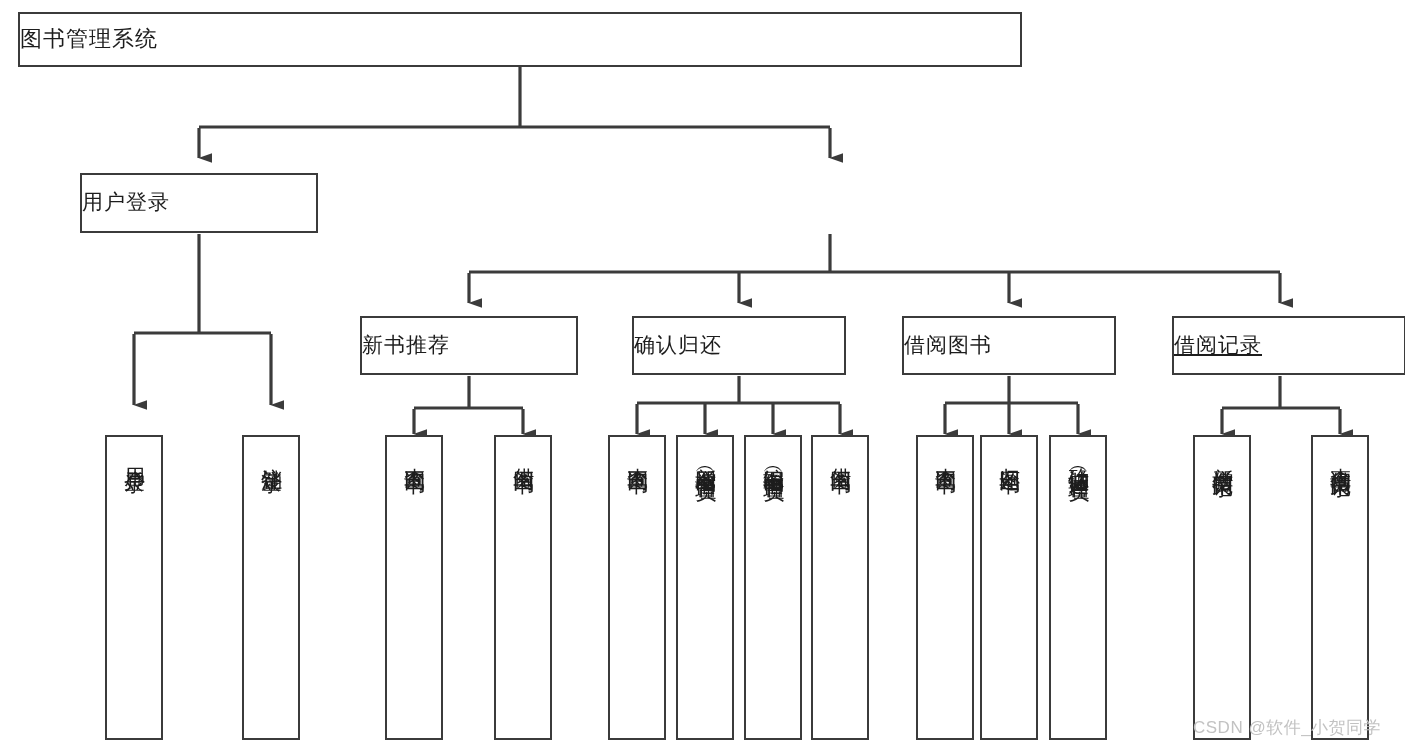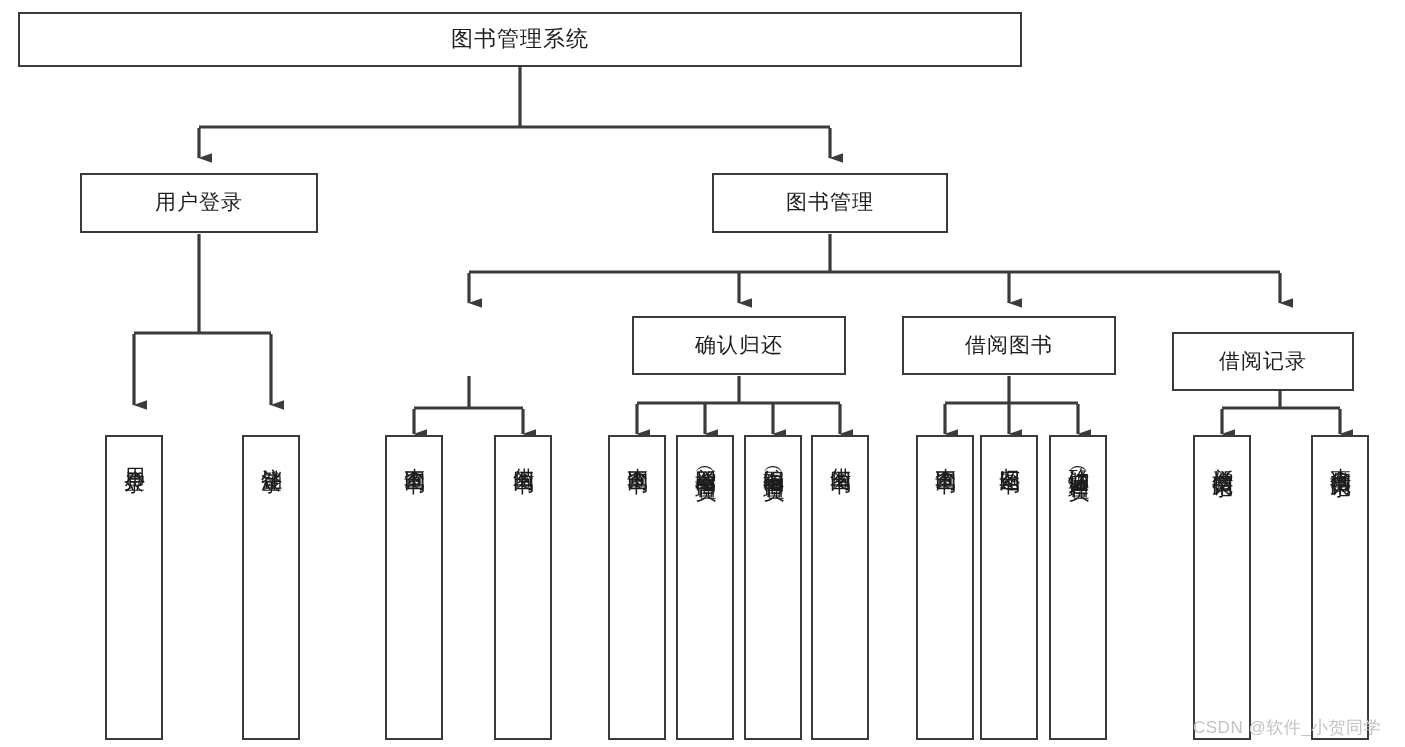--- a/index.html
+++ b/index.html
@@ -25,21 +25,20 @@
     height: 747px;
     pointer-events: none;
   }
   .node {
     position: absolute;
     box-sizing: border-box;
     background: #ffffff;
     border: 2px solid #3b3b3b;
     display: flex;
     align-items: center;
-    justify-content: center;
     color: #1d1d1d;
   }
   .node.h {
     font-size: 21px;
     letter-spacing: 1px;
     line-height: 1.1;
   }
   .node.root {
     font-size: 22px;
   }
@@ -124,34 +123,34 @@
   </svg>
 
   <div class="node root h" style="left:18px; top:12px; width:1004px; height:55px;">
     <span>图书管理系统</span>
   </div>
 
   <div class="node h" style="left:80px; top:173px; width:238px; height:60px;">
     <span>用户登录</span>
   </div>
 
-  <div class="node h" style="left:712px; top:173px; width:236px; height:60px;">
-    <span>图书管理</span>
-  </div>
-
+
+  <div class="node h" style="left:360px; top:316px; width:218px; height:59px;">
+    <span>新书推荐</span>
+  </div>
 
   <div class="node h" style="left:632px; top:316px; width:214px; height:59px;">
     <span>确认归还</span>
   </div>
 
   <div class="node h" style="left:902px; top:316px; width:214px; height:59px;">
     <span>借阅图书</span>
   </div>
 
-  <div class="node h" style="left:1172px; top:332px; width:182px; height:59px;">
+  <div class="node h" style="left:1172px; top:316px; width:234px; height:59px;text-decoration:underline;">
     <span>借阅记录</span>
   </div>
 
   <div class="node v" style="left:105px; top:435px; width:58px; height:305px;">
     <span class="vtext">用户登录</span>
   </div>
 
   <div class="node v" style="left:242px; top:435px; width:58px; height:305px;">
     <span class="vtext">注销登录</span>
   </div>

